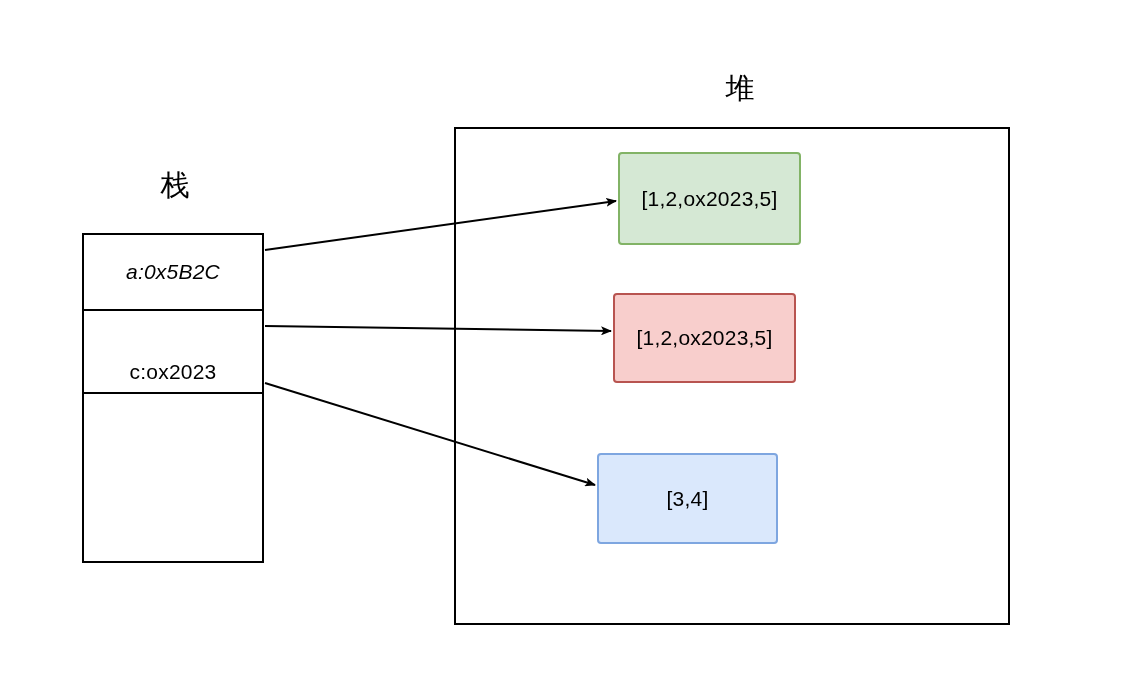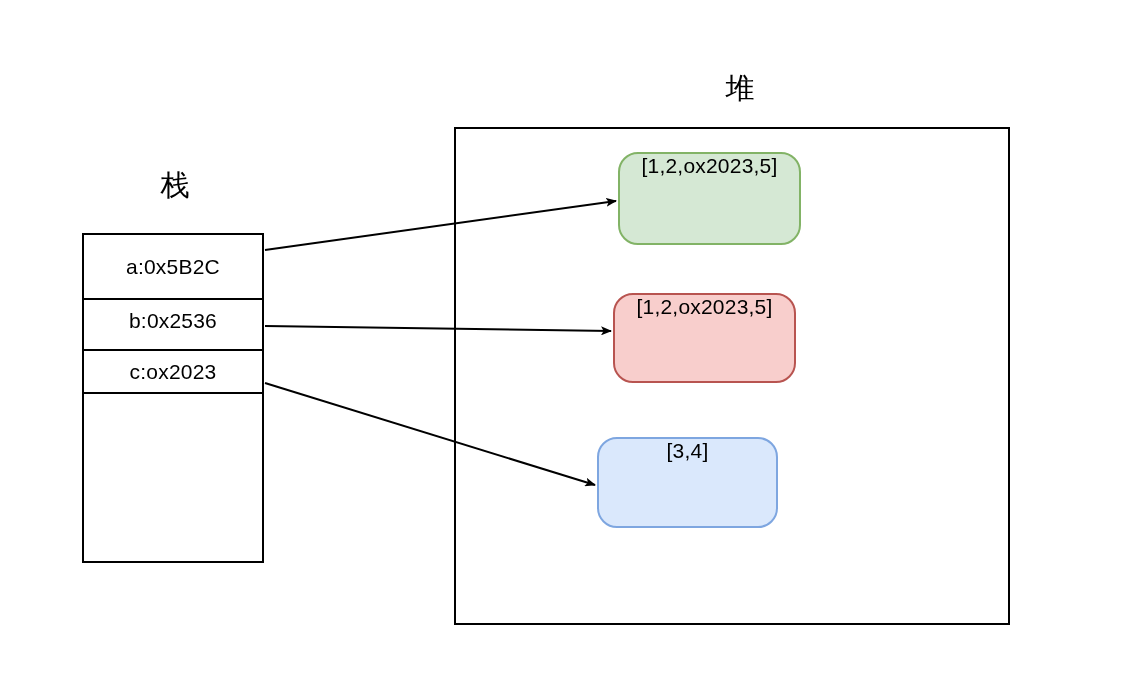--- a/index.html
+++ b/index.html
@@ -77,59 +77,56 @@
     top: 127px;
     width: 556px;
     height: 498px;
     border: 2px solid #000000;
     box-sizing: border-box;
     background: #ffffff;
   }
   .heap-cell {
     position: absolute;
     box-sizing: border-box;
-    border-radius: 20px;
+    border-radius: 4px;
     display: flex;
-    align-items: flex-start;
+    align-items: center;
     justify-content: center;
   }
   #heap-cell-0 {
     left: 618px; top: 152px; width: 183px; height: 93px;
     background: #d5e8d4; border: 2px solid #82b366;
   }
   #heap-cell-1 {
     left: 613px; top: 293px; width: 183px; height: 90px;
     background: #f8cecc; border: 2px solid #b85450;
   }
   #heap-cell-2 {
-    left: 597px; top: 437px; width: 181px; height: 91px;
+    left: 597px; top: 453px; width: 181px; height: 91px;
     background: #dae8fc; border: 2px solid #7ea6e0;
   }
   #arrows {
     position: absolute;
     left: 0; top: 0;
     width: 1127px; height: 675px;
     pointer-events: none;
   }
 </style>
 </head>
 <body>
 
 <div id="canvas">
 
   <div class="label title-cjk" id="stack-title">栈</div>
 
   <div class="label title-cjk" id="heap-title">堆</div>
 
   <div class="stack-box">
-    <div class="stack-row" style="top:0px;height:65px;">
+    <div class="stack-row" style="top:0px;height:76px;font-style:italic;">
       <span class="cell-text">a:0x5B2C</span>
-    </div>
-    <div class="stack-row" style="top:58px;height:58px;">
-      <span class="cell-text">b:0x2536</span>
     </div>
     <div class="stack-row" style="top:116px;height:43px;">
       <span class="cell-text">c:ox2023</span>
     </div>
     <div class="stack-row last" style="top:175px;height:151px;">
       <span class="cell-text"></span>
     </div>
   </div>
 
   <div class="heap-box"></div>

